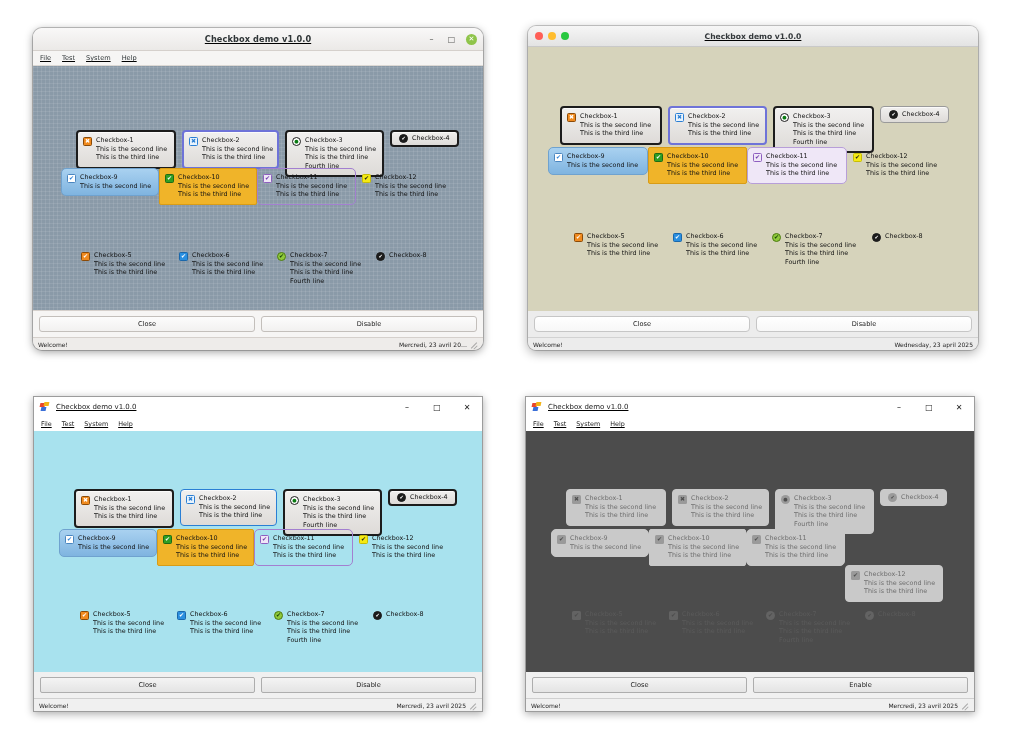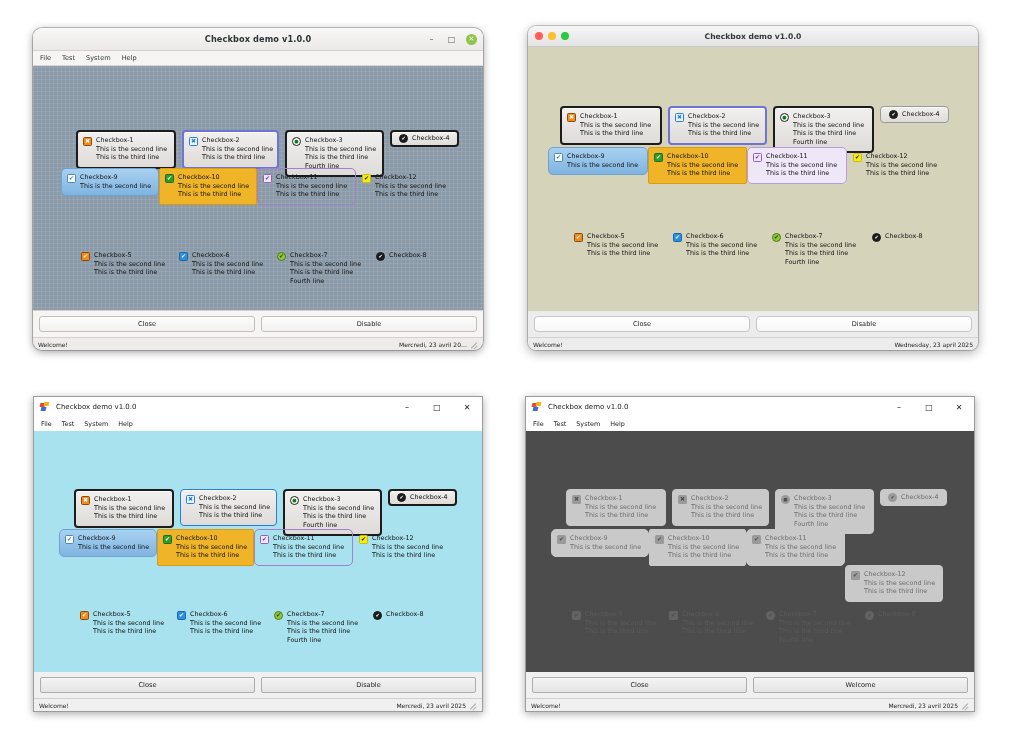--- a/index.html
+++ b/index.html
@@ -7,21 +7,21 @@
   body {
     width:1024px; height:754px;
     background:#ffffff;
     font-family:"DejaVu Sans","Liberation Sans",sans-serif;
     overflow:hidden;
     position:relative;
   }
   .grid-root { position:relative; width:1024px; height:754px; }
 
   
-  .win { position:absolute; overflow:hidden; }
+  .win { position:absolute; overflow:hidden;text-decoration:underline; }
 
   
   .win-gtk {
     border-radius:9px;
     box-shadow:0 2px 9px rgba(0,0,0,.38), 0 0 0 1px rgba(0,0,0,.22);
     background:#f6f5f4;
   }
   .gtk-titlebar {
     height:23px; background:linear-gradient(#f9f8f8,#ebe9e7);
     border-bottom:1px solid #d5d0cc;
@@ -697,21 +697,21 @@
           <span class="bx rnd" style="font-size:5px;">✔</span>
           <span class="tx">
             <span class="l">Checkbox-8</span>
           </span>
         </div>
       </div>
     </div>
 
     <div class="actionbar w32dark" style="bottom:13px;">
       <div class="btn w32">Close</div>
-      <div class="btn w32">Welcome</div>
+      <div class="btn w32">Enable</div>
     </div>
 
     <div class="statusbar w32">
       <span class="st">Welcome!</span>
       <span style="display:flex;align-items:center;gap:3px;">
         <span class="st">Mercredi, 23 avril 2025</span>
         <span class="grip"></span>
       </span>
     </div>
   </div>

